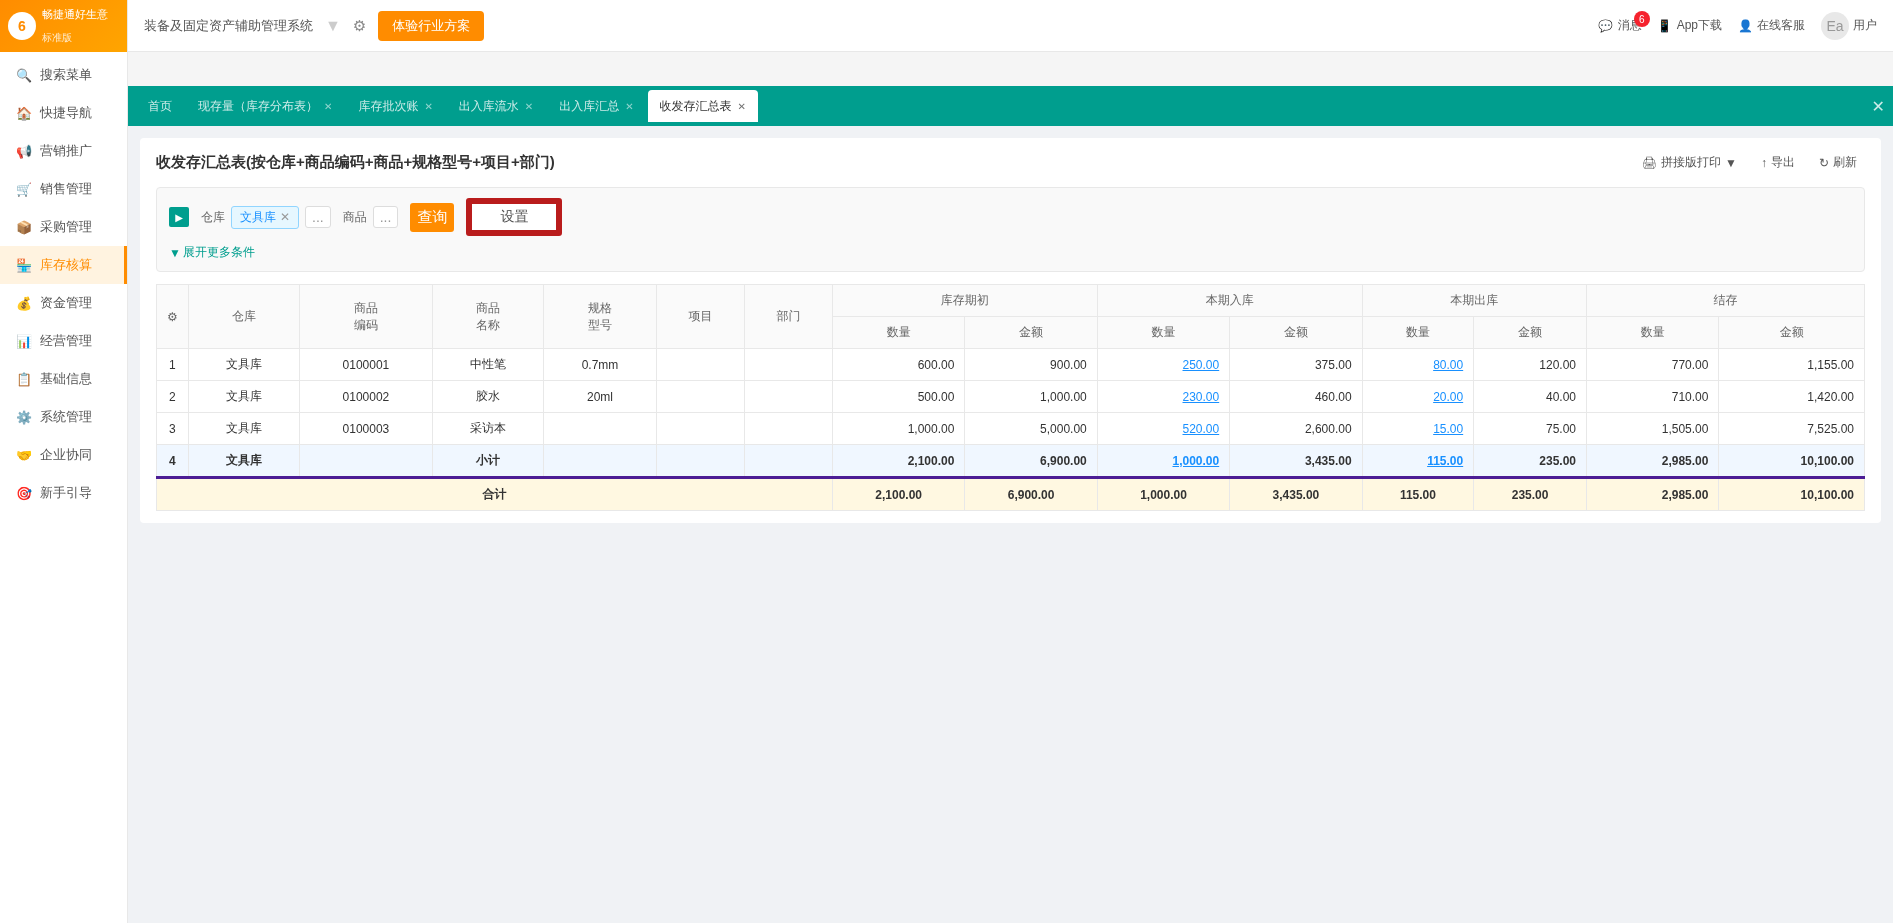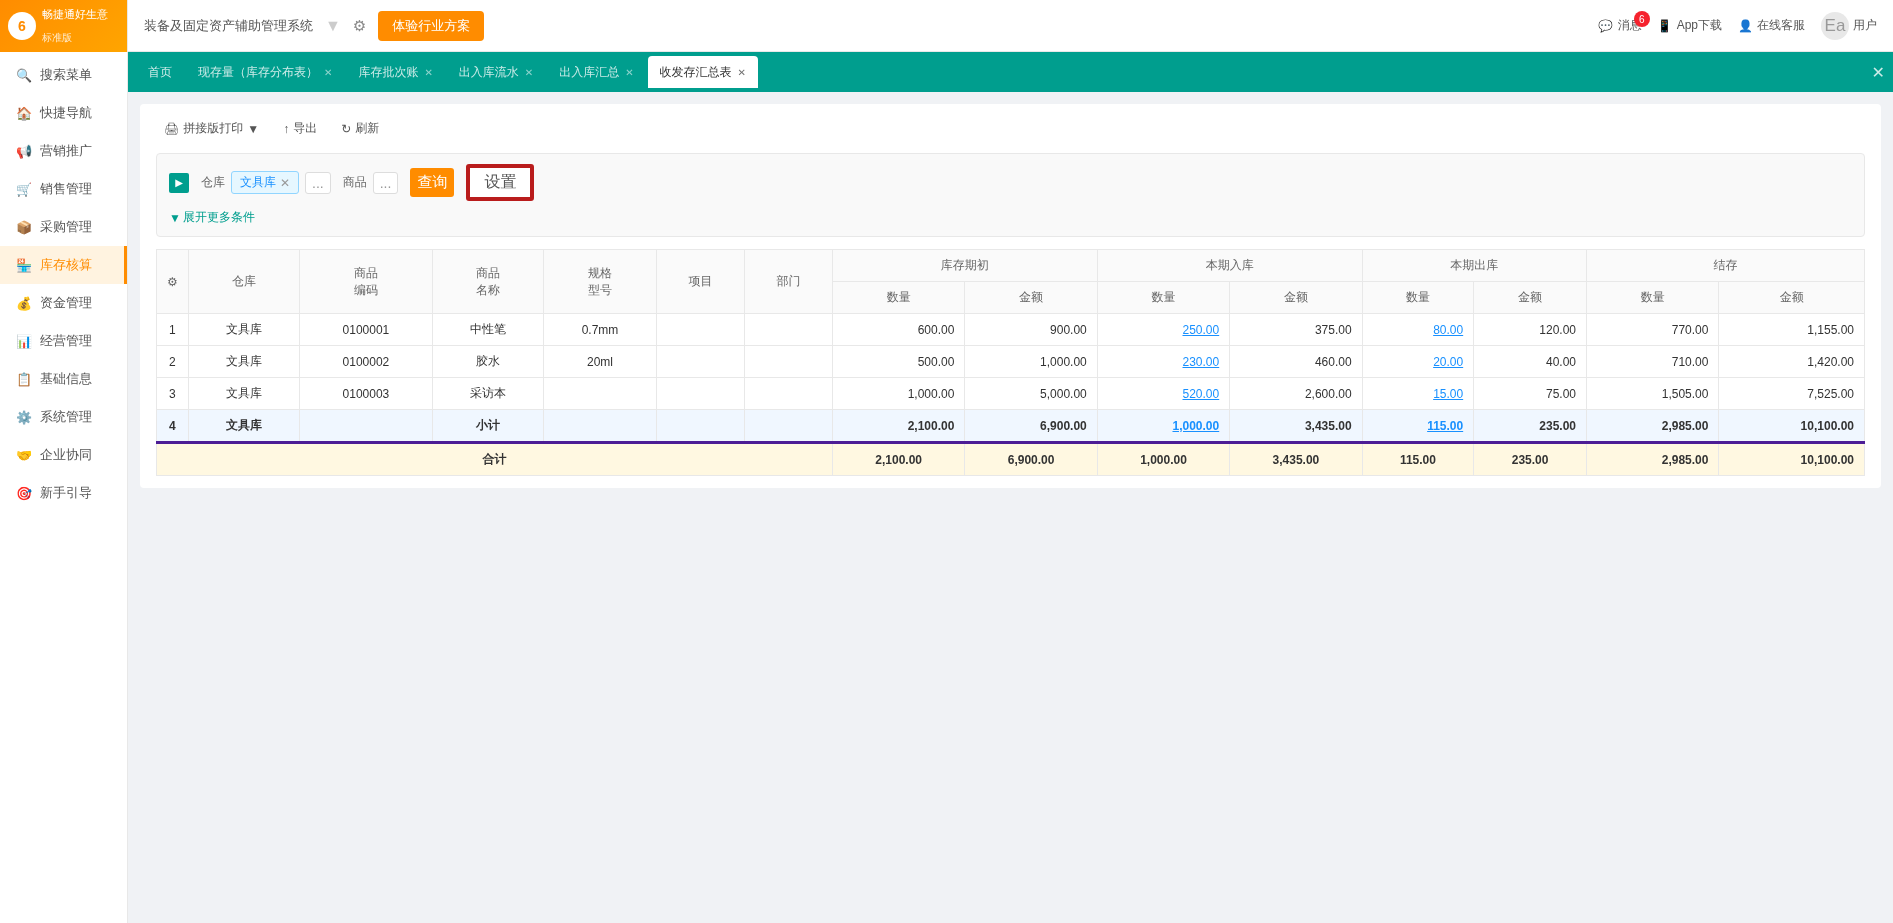--- a/index.html
+++ b/index.html
@@ -19,24 +19,24 @@
 
     
     .main { flex: 1; display: flex; flex-direction: column; overflow: hidden; }
 
     
     .topbar { height: 52px; background: #fff; display: flex; align-items: center; padding: 0 16px; border-bottom: 1px solid #e8e8e8; gap: 12px; }
     .topbar-btn { background: #ff8c00; color: #fff; border: none; border-radius: 4px; padding: 6px 14px; cursor: pointer; font-size: 13px; }
     .topbar-right { margin-left: auto; display: flex; align-items: center; gap: 16px; font-size: 12px; color: #555; }
     .topbar-right-item { display: flex; align-items: center; gap: 4px; cursor: pointer; position: relative; }
     .badge { background: #f5222d; color: #fff; border-radius: 50%; width: 16px; height: 16px; font-size: 10px; display: flex; align-items: center; justify-content: center; position: absolute; top: -6px; right: -8px; }
-    .user-avatar { width: 28px; height: 28px; background: #e8e8e8; border-radius: 50%; display: flex; align-items: center; justify-content: center; color: #999; font-size: 17px; }
-
-    
-    .tabs-bar { background: #009e8e; display: flex; align-items: center; height: 40px; padding: 15px 8px; gap: 2px; overflow-x: auto; }
+    .user-avatar { width: 28px; height: 28px; background: #e8e8e8; border-radius: 50%; display: flex; align-items: center; justify-content: center; color: #999; font-size: 14px; }
+
+    
+    .tabs-bar { background: #009e8e; display: flex; align-items: center; height: 40px; padding: 15px 8px; gap: 2px; overflow-x: auto; margin-top: 34px; }
     .tab { display: flex; align-items: center; gap: 6px; padding: 0 12px; height: 32px; border-radius: 4px 4px 0 0; cursor: pointer; font-size: 12px; color: rgba(255,255,255,0.8); white-space: nowrap; }
     .tab.active { background: #fff; color: #333; border-radius: 4px 4px 0 0; }
     .tab-close { font-size: 10px; color: inherit; cursor: pointer; opacity: 0.7; }
     .tabs-close-all { margin-left: auto; color: rgba(255,255,255,0.8); cursor: pointer; font-size: 16px; }
 
     
     .content { flex: 1; background: #f0f2f5; overflow: auto; padding: 12px; }
 
     
     .page-card { background: #fff; border-radius: 4px; padding: 12px 16px; }
@@ -53,21 +53,21 @@
 
     .filter-label { font-size: 12px; color: #666; }
     .date-btns { display: flex; align-items: center; gap: 4px; }
     .date-btn { padding: 2px 8px; border: 1px solid #ddd; border-radius: 3px; cursor: pointer; font-size: 11px; background: #fff; color: #555; }
     .date-btn.active { background: #ff8c00; color: #fff; border-color: #ff8c00; }
     .date-range { font-size: 11px; color: #999; margin-top: 2px; }
     .warehouse-tag { display: flex; align-items: center; gap: 4px; background: #e6f7ff; border: 1px solid #91d5ff; border-radius: 3px; padding: 2px 8px; font-size: 12px; color: #1890ff; }
     .warehouse-tag-close { cursor: pointer; color: #999; }
     .filter-more-btn { color: #999; cursor: pointer; font-size: 14px; padding: 2px 6px; border: 1px solid #ddd; border-radius: 3px; background: #fff; }
     .query-btn { background: #ff8c00; color: #fff; border: none; border-radius: 3px; padding: 5px 7px; cursor: pointer; font-size: 15px; }
-    .setting-btn { color: #555; border: 4px solid #b91c1c; border-radius: 3px; padding: 4px 14px; cursor: pointer; font-size: 16px; background: #fff; }
+    .setting-btn { color: #555; border: 6px solid #b91c1c; border-radius: 3px; padding: 4px 28px; cursor: pointer; font-size: 14px; background: #fff; }
 
     
     .data-table { width: 100%; border-collapse: collapse; font-size: 12px; }
     .data-table th, .data-table td { border: 1px solid #e8e8e8; padding: 7px 10px; text-align: right; }
     .data-table th { background: #fafafa; color: #666; font-weight: 500; text-align: center; }
     .data-table td:nth-child(1), .data-table td:nth-child(2), .data-table td:nth-child(3), .data-table td:nth-child(4), .data-table td:nth-child(5), .data-table td:nth-child(6), .data-table td:nth-child(7) { text-align: center; }
     .data-table .subtotal-row td { font-weight: 700; background: #f0f7ff; }
     .data-table .total-row td { font-weight: 600; background: #fff8e1; }
     .link-text { color: #1890ff; text-decoration: underline; cursor: pointer; }
     .settings-icon-cell { text-align: center !important; }
@@ -200,20 +200,21 @@
       <span>收发存汇总表</span>
       <span class="tab-close">✕</span>
     </div>
     <span class="tabs-close-all">✕</span>
   </div>
 
   <div class="content">
     <div class="page-card">
 
       <div class="page-header">
+        <div style="font-size:15px;font-weight:600;color:#333;">收发存汇总表(按仓库+商品编码+商品+规格型号+项目+部门)</div>
         <div class="page-actions">
           <div class="action-btn">
             <span>🖨</span>
             <span>拼接版打印</span>
             <span>▼</span>
           </div>
           <div class="action-btn">
             <span>↑</span>
             <span>导出</span>
           </div>

